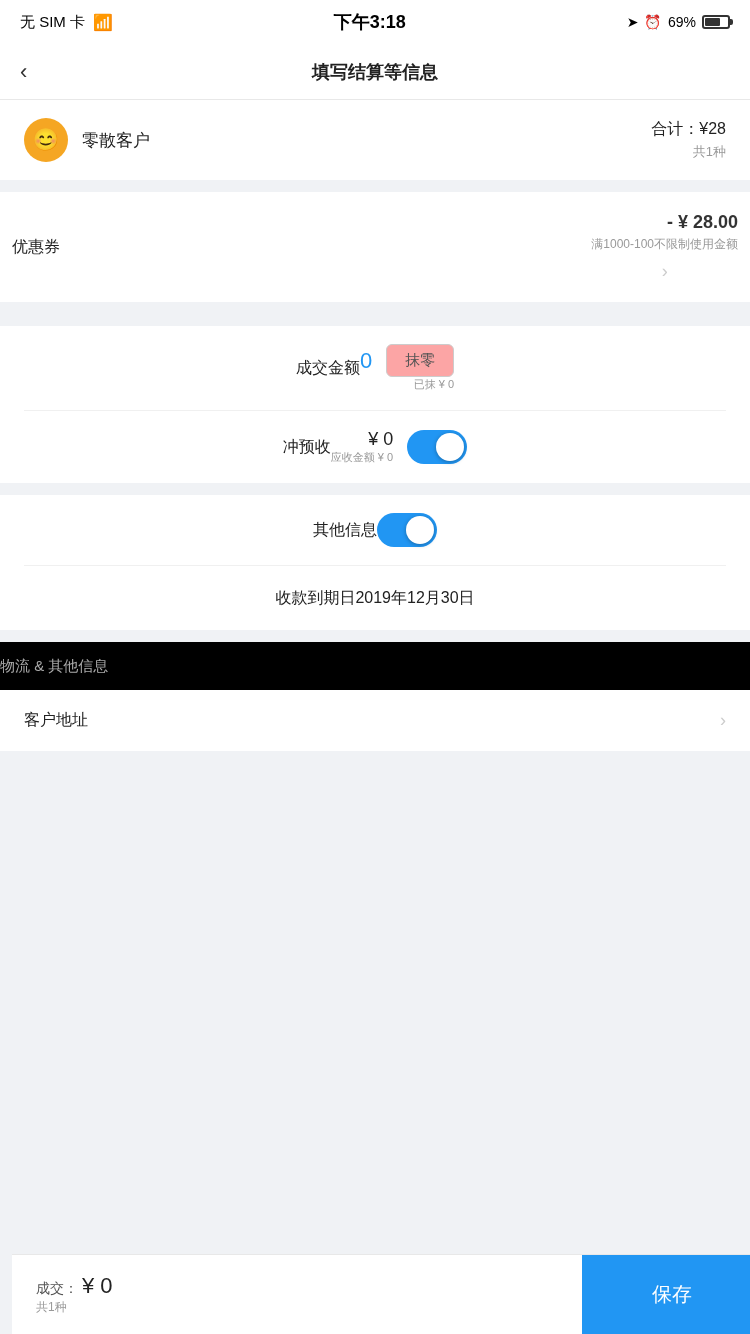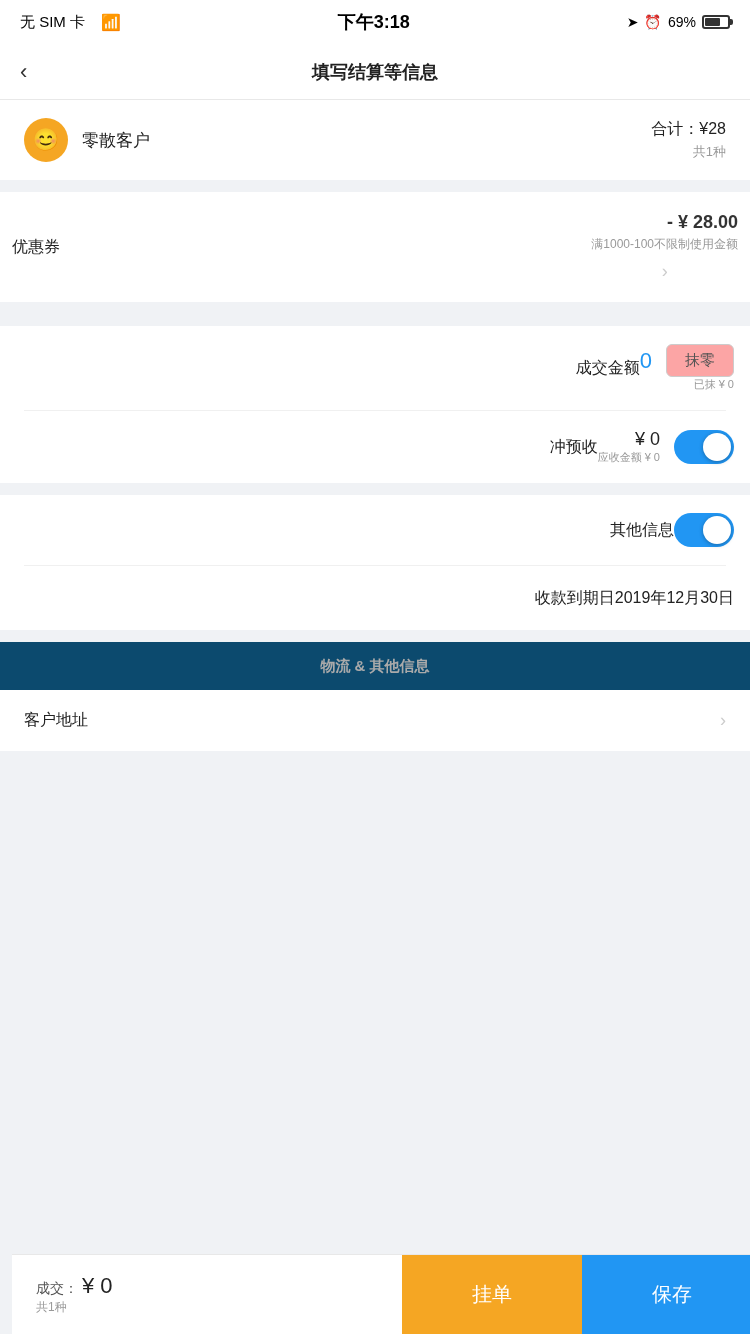--- a/index.html
+++ b/index.html
@@ -17,21 +17,21 @@
     .status-bar {
       background: #fff;
       height: 44px;
       display: flex;
       align-items: center;
       justify-content: space-between;
       padding: 0 20px;
       font-size: 15px;
       font-weight: 500;
     }
-    .status-left { display: flex; align-items: center; gap: 16px; justify-content: space-between; }
+    .status-left { display: flex; align-items: center; gap: 8px; justify-content: space-between; }
     .status-center { font-size: 18px; font-weight: 600; }
     .status-right { display: flex; align-items: center; gap: 6px; font-size: 14px; }
     .battery {
       width: 28px; height: 14px;
       border: 2px solid #333;
       border-radius: 3px;
       position: relative;
       display: inline-flex;
       align-items: center;
       padding: 1px;
@@ -173,21 +173,21 @@
       background: #f0f2f5;
     }
 
     
     .field-section {
       background: #fff;
     }
     .field-row {
       display: flex;
       align-items: center;
-      justify-content: flex-end;
+      justify-content: center;
       padding: 18px 16px;
       min-height: 64px;
     }
     .field-label {
       font-size: 16px;
       color: #222;
     }
     .field-right {
       display: flex;
       align-items: center;
@@ -241,26 +241,24 @@
       top: 3px;
       width: 28px;
       height: 28px;
       border-radius: 50%;
       background: #fff;
       box-shadow: 0 1px 4px rgba(0,0,0,0.3);
     }
 
     
     .logistics-divider {
-      background: #0c4a6e;
+      background: #000000;
       height: 48px;
       display: flex;
       align-items: center;
-      justify-content: center;
-      font-weight: bold;
     }
     .logistics-label {
       font-size: 15px;
       color: #aaa;
     }
 
     
     .address-row {
       display: flex;
       align-items: center;
@@ -465,15 +463,14 @@
 <div class="bottom-spacer"></div>
 
 <div class="bottom-bar">
   <div class="bottom-summary">
     <div style="display:flex; align-items:baseline; gap:4px;">
       <span class="bottom-summary-label">成交：</span>
       <span class="bottom-summary-value">¥ 0</span>
     </div>
     <div class="bottom-summary-count">共1种</div>
   </div>
-  <div class="bottom-btn-hang">挂单</div>
   <div class="bottom-btn-save">保存</div>
 </div>
 
 </body></html>

